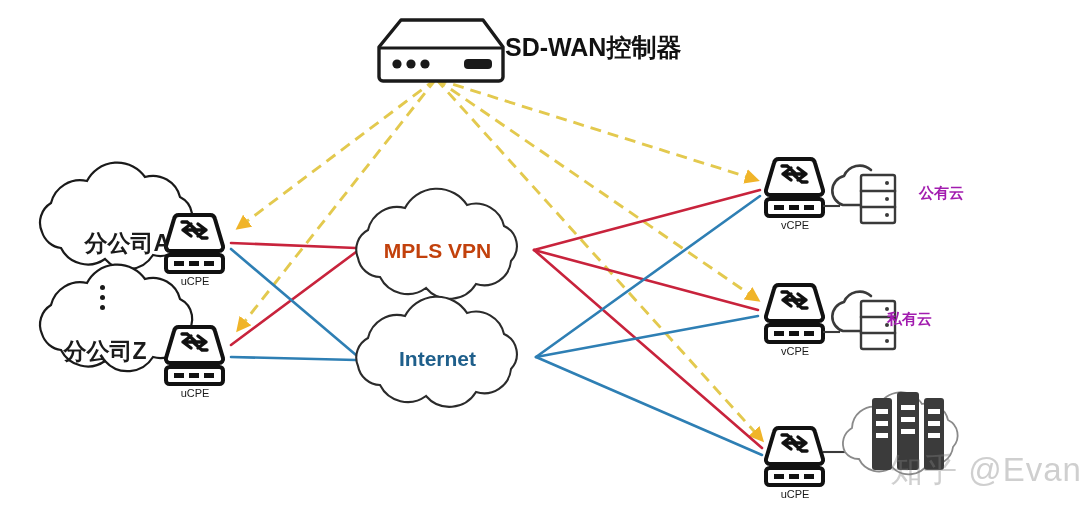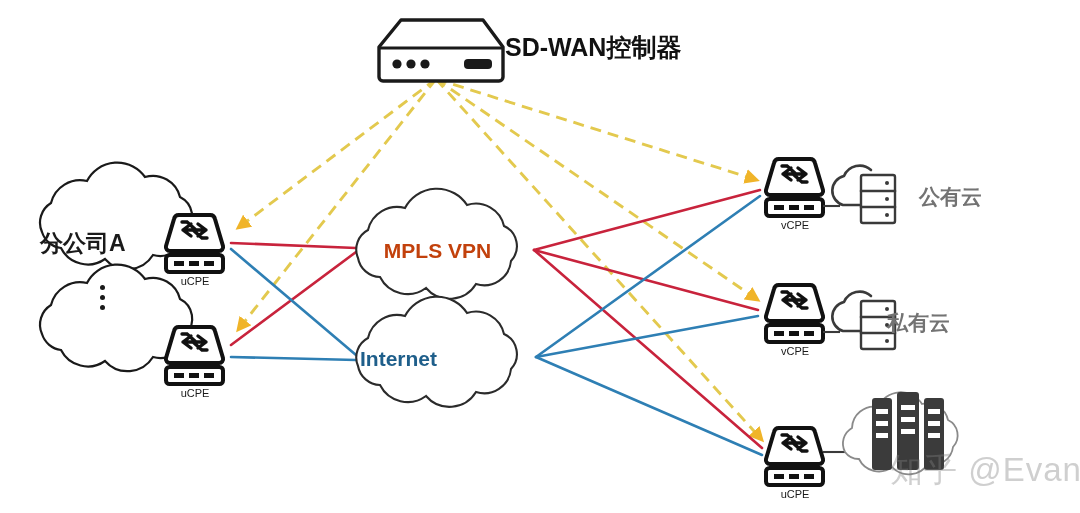--- a/index.html
+++ b/index.html
@@ -49,23 +49,23 @@
   }
   .title-text {
     position: absolute;
     font-size: 25px;
     font-weight: bold;
     color: #111111;
     white-space: nowrap;
   }
   .right-label {
     position: absolute;
-    font-size: 21px;
+    font-size: 15px;
     font-weight: bold;
-    color: #737373;
+    color: #a21caf;
     white-space: nowrap;
     line-height: 1.22;
   }
   .watermark {
     position: absolute;
     font-size: 33px;
     color: rgba(130,130,130,0.38);
     white-space: nowrap;
     letter-spacing: 1px;
     pointer-events: none;
@@ -289,30 +289,31 @@
         <rect x="901" y="429" width="14" height="5"></rect>
         <rect x="928" y="409" width="12" height="5"></rect>
         <rect x="928" y="421" width="12" height="5"></rect>
         <rect x="928" y="433" width="12" height="5"></rect>
       </g>
     </g>
   </svg>
 
   <div class="title-text" style="left:505px; top:31px;">SD-WAN控制器</div>
 
-  <div class="cloud-label branch-name" style="left:40px; top:228px; width:130px; text-align:left;">分公司A</div>
+  <div class="cloud-label branch-name" style="left:40px; top:228px; width:130px; text-align:right;">分公司A</div>
+  <div class="cloud-label branch-name" style="left:40px; top:336px; width:130px; text-align:center;">分公司Z</div>
 
   <div class="dots-ell" style="left:100px; top:285px;">
     <i></i>
       <i></i>
       <i></i>
   </div>
 
   <div class="cloud-label transit-name-mpls" style="left:360px; top:239px; width:155px; text-align:center;">MPLS VPN</div>
-  <div class="cloud-label transit-name-inet" style="left:360px; top:347px; width:155px; text-align:left;">Internet</div>
+  <div class="cloud-label transit-name-inet" style="left:360px; top:347px; width:155px; text-align:center;">Internet</div>
 
   <div class="cpe-caption" style="left:165px; top:275px; width:60px;">uCPE</div>
   <div class="cpe-caption" style="left:165px; top:387px; width:60px;">uCPE</div>
   <div class="cpe-caption" style="left:765px; top:219px; width:60px;">vCPE</div>
   <div class="cpe-caption" style="left:765px; top:345px; width:60px;">vCPE</div>
   <div class="cpe-caption" style="left:765px; top:488px; width:60px;">uCPE</div>
 
   <div class="right-label" style="left:919px; top:184px;">公有云</div>
   <div class="right-label" style="left:887px; top:310px;">私有云</div>
 

